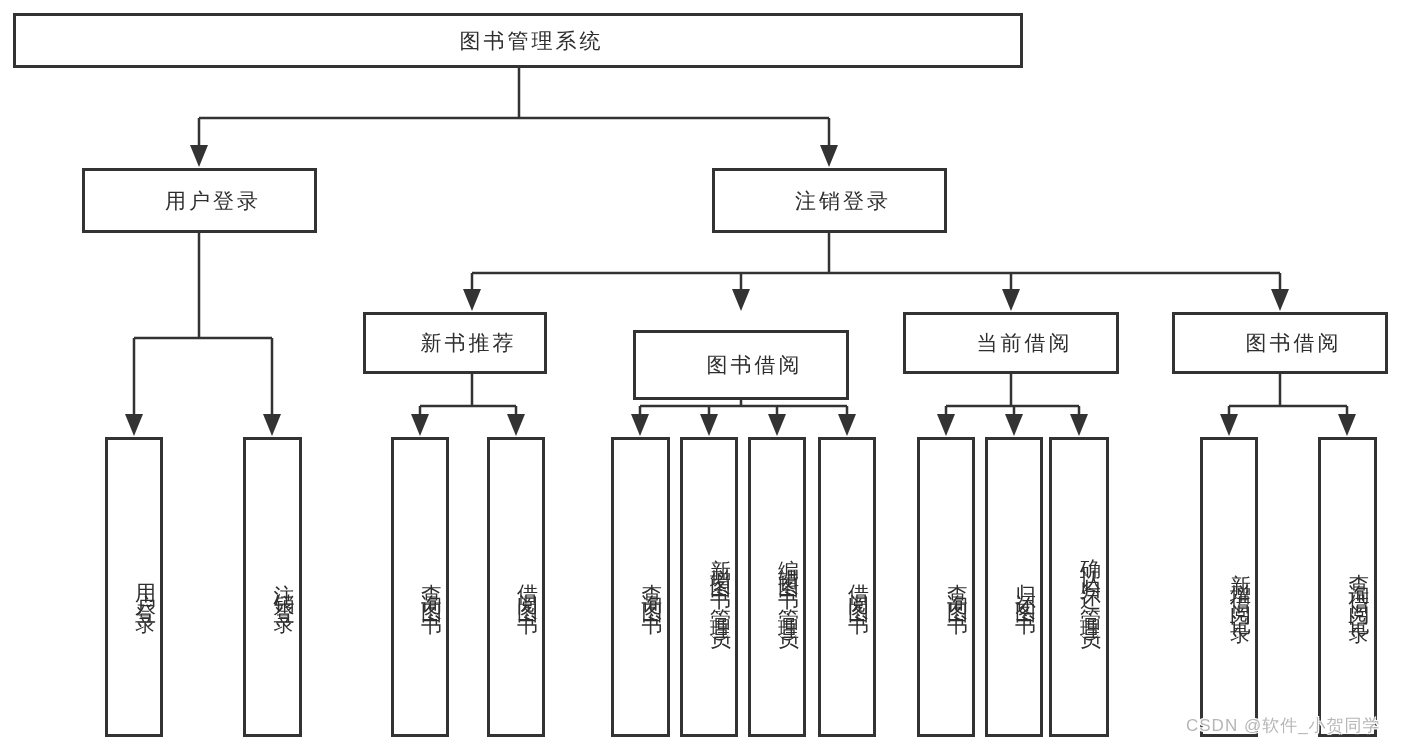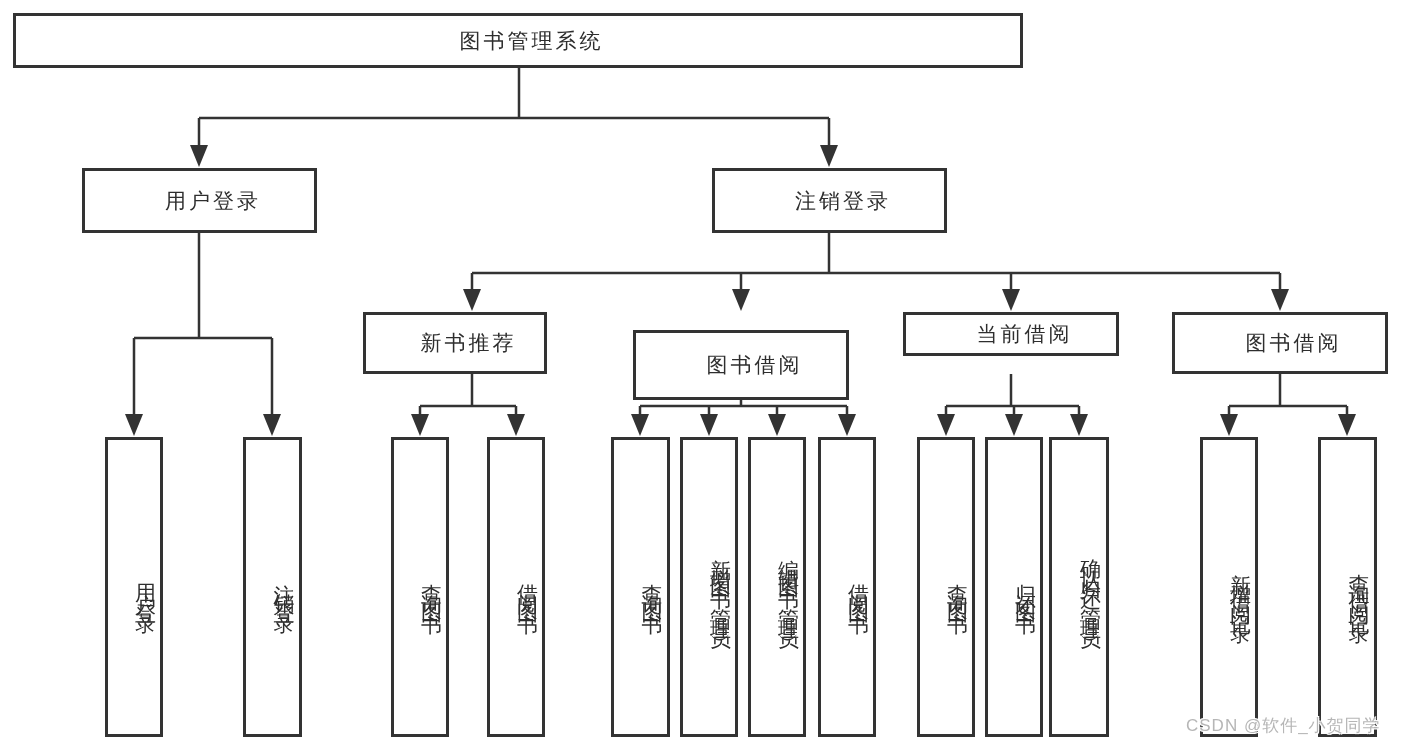--- a/index.html
+++ b/index.html
@@ -125,21 +125,21 @@
   <div class="node h" style="left:712px; top:168px; width:235px; height:65px">
     <span class="label">注销登录</span>
   </div>
 
   <div class="node h" style="left:363px; top:312px; width:184px; height:62px">
     <span class="label">新书推荐</span>
   </div>
   <div class="node h" style="left:633px; top:330px; width:216px; height:70px">
     <span class="label">图书借阅</span>
   </div>
-  <div class="node h" style="left:903px; top:312px; width:216px; height:44px">
+  <div class="node h" style="left:903px; top:312px; width:216px; height:62px">
     <span class="label">当前借阅</span>
   </div>
   <div class="node h" style="left:1172px; top:312px; width:216px; height:62px">
     <span class="label">图书借阅</span>
   </div>
 
   <div class="node v" style="left:105px; top:437px; width:58px; height:300px">
     <span class="label">用户登录</span>
   </div>
   <div class="node v" style="left:243px; top:437px; width:59px; height:300px">

